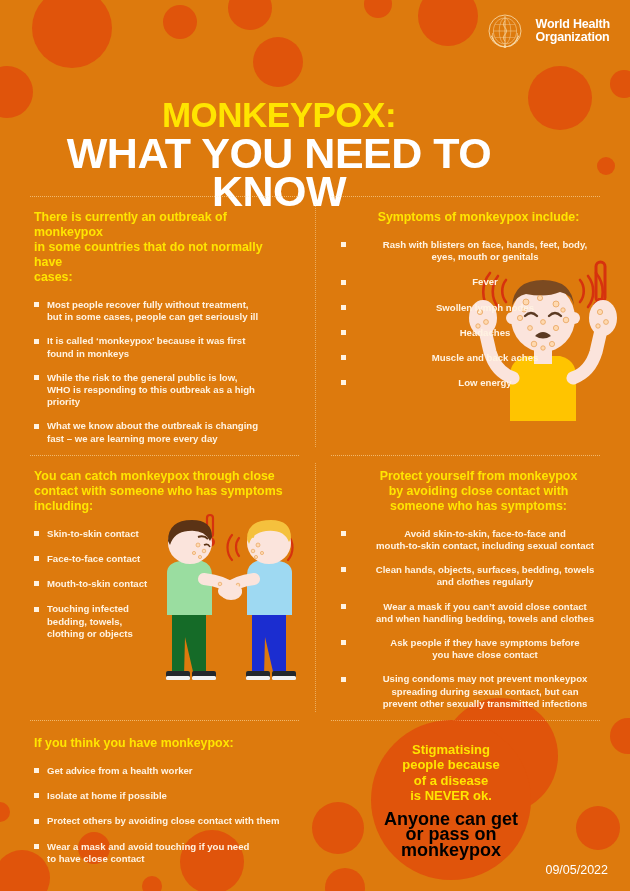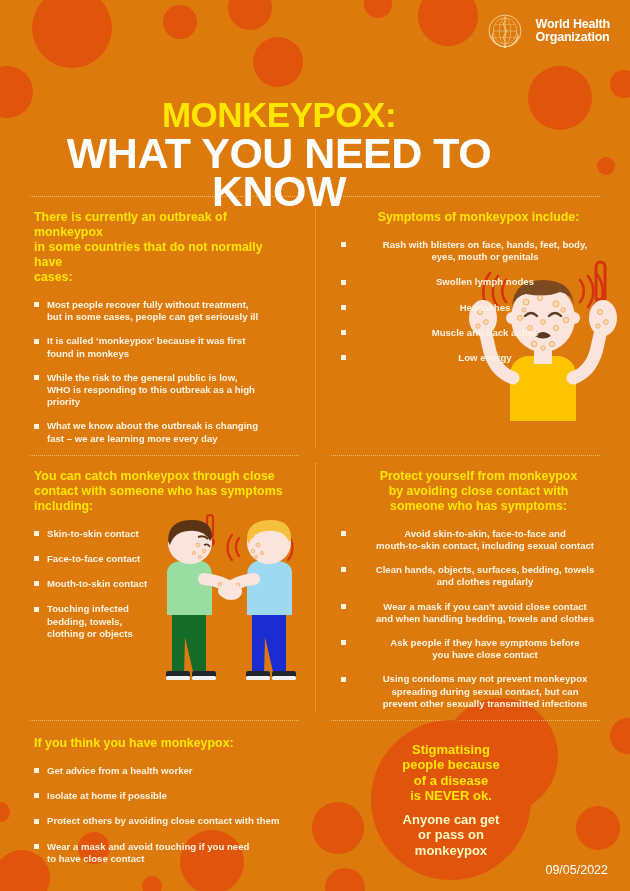--- a/index.html
+++ b/index.html
@@ -176,23 +176,23 @@
     text-align: center;
   }
   .stigma-top {
     color: #FFE500;
     font-weight: bold;
     font-size: 13px;
     line-height: 15.5px;
     white-space: pre-line;
   }
   .stigma-bot {
-    color: #fef9c3;
-    font-weight: bold;
-    font-size: 13px;
+    color: #000000;
+    font-weight: bold;
+    font-size: 18px;
     line-height: 15.5px;
     white-space: pre-line;
     margin-top: 8px;
   }
   .date-stamp {
     position: absolute;
     right: 22px;
     bottom: 14px;
     color: #ffffff;
     font-size: 12.5px;
@@ -279,20 +279,21 @@
           <li><span class="sq"></span><span>What we know about the outbreak is changing
 fast – we are learning more every day</span></li>
         </ul>
       </div>
 
       <div class="col right">
         <h2 class="sect">Symptoms of monkeypox include:</h2>
         <ul class="bullets tight">
           <li><span class="sq"></span><span>Rash with blisters on face, hands, feet, body,
 eyes, mouth or genitals</span></li>
+          <li><span class="sq"></span><span>Fever</span></li>
           <li><span class="sq"></span><span>Swollen lymph nodes</span></li>
           <li><span class="sq"></span><span>Headaches</span></li>
           <li><span class="sq"></span><span>Muscle and back aches</span></li>
           <li><span class="sq"></span><span>Low energy</span></li>
         </ul>
 
         <svg class="illo" id="illo-sick" width="160" height="165" viewBox="0 0 160 165">
 
           <g stroke="#D6320E" stroke-width="3" fill="none">
             <rect x="128" y="6" width="9" height="40" rx="4.5"></rect>

